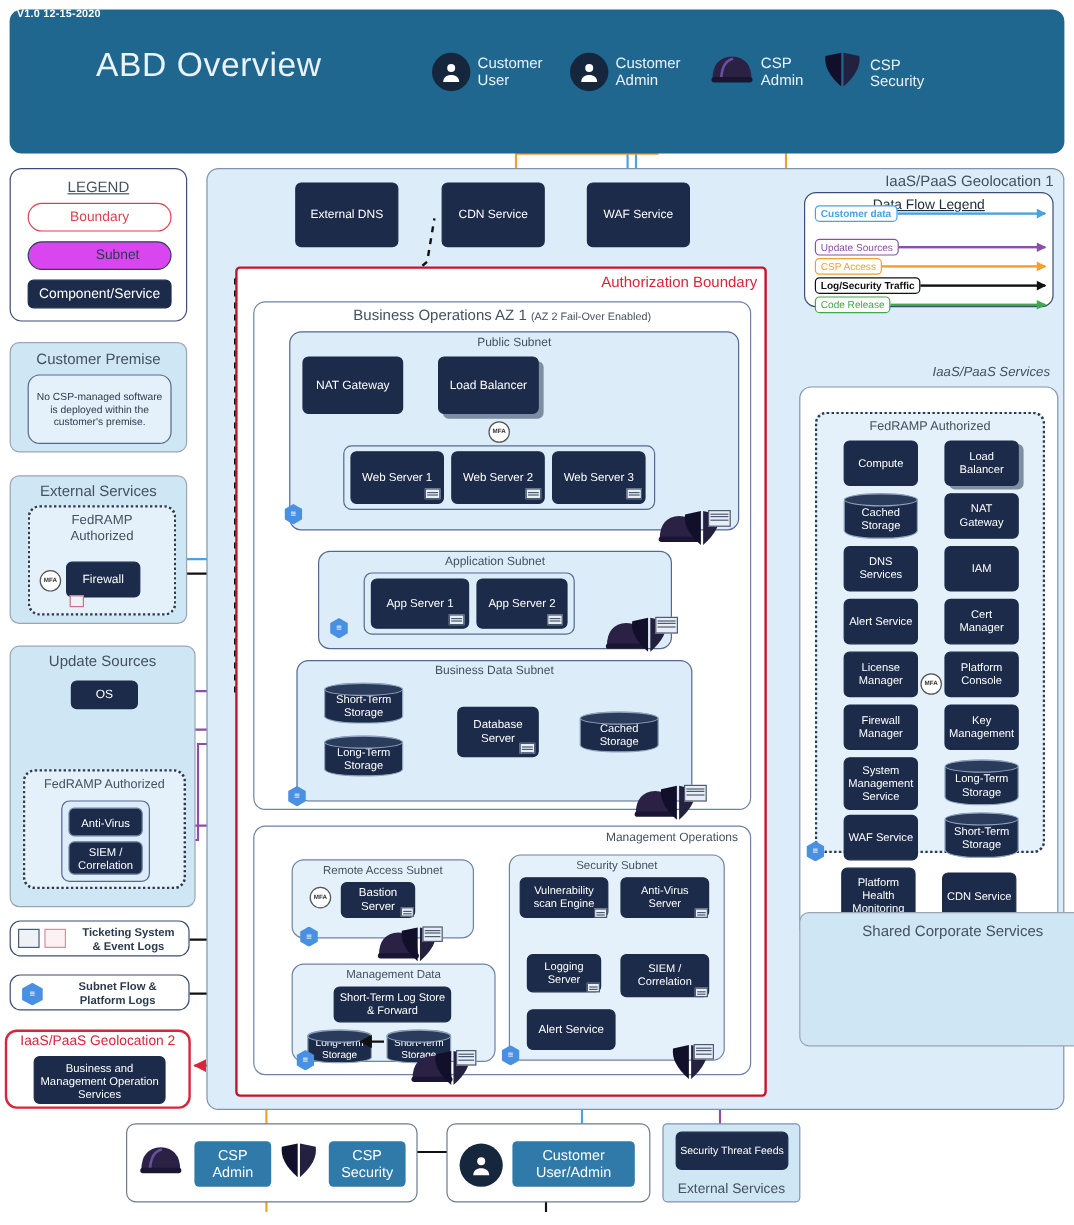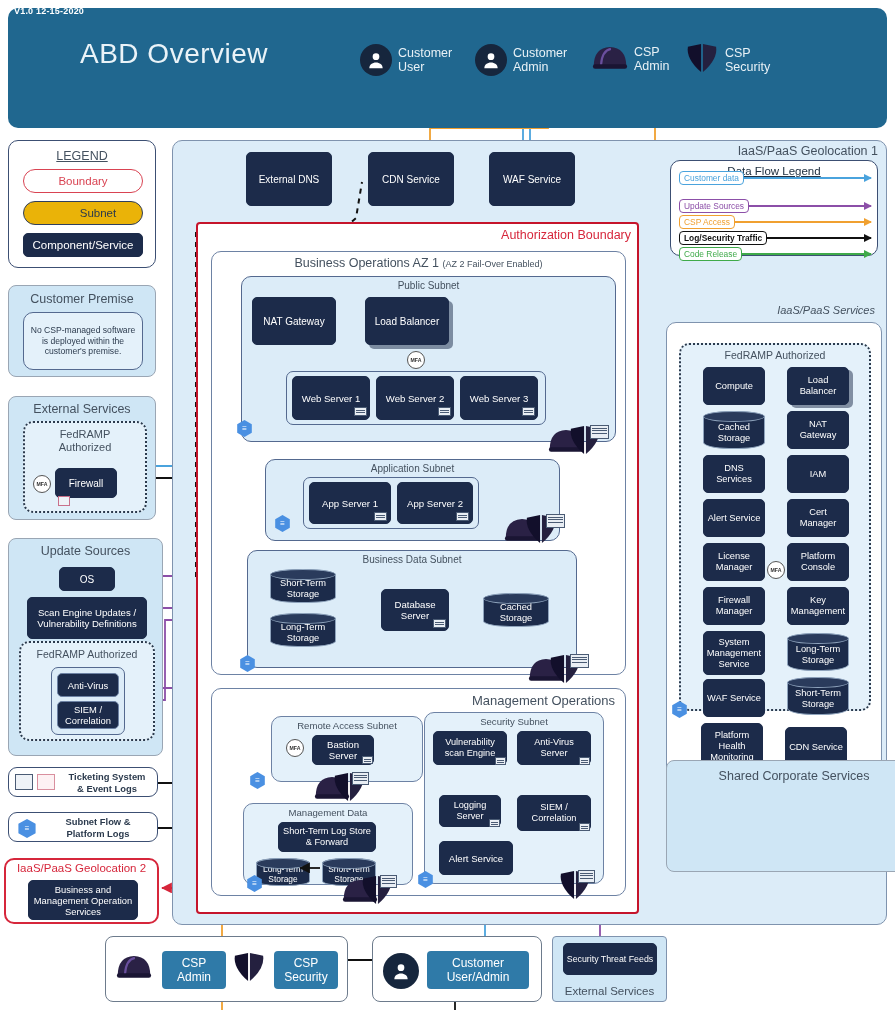--- a/index.html
+++ b/index.html
@@ -63,21 +63,21 @@
   
   #legend-box { left:8px; top:140px; width:148px; height:128px; }
   #legend-title { top:8px; font-size:12.5px; text-decoration:underline; font-weight:normal;}
   .lg-boundary {
     left:14px; top:28px; width:120px; height:24px;
     border:1.8px solid #d94352; border-radius:12px; background:#fff;
     color:#d94352; font-size:11.5px;
   }
   .lg-subnet {
     left:14px; top:60px; width:120px; height:24px;
-    border:1.8px solid #2f3f5e; border-radius:12px; background:#eab308;
+    border:1.8px solid #2f3f5e; border-radius:12px; background:#d946ef;
     color:#2b3a4d; font-size:11.5px;padding-left:30px;
   }
   .lg-comp { left:14px; top:92px; width:120px; height:24px; font-size:11.5px;}
   .ctr { display:flex;align-items:center;justify-content:center;text-align:center;}
 
   
   #cust-prem { left:8px; top:285px; width:148px; height:92px; }
   #cust-prem-inner {
     left:14px; top:26px; width:120px; height:58px;
     background:#e4f1fa; border:1.6px solid #54698f; border-radius:10px;
@@ -113,23 +113,23 @@
   #bizops { left:211px; top:251px; width:415px; height:424px;
             border:1.6px solid #6d82a4; border-radius:10px; background:#fff; }
   #bizops-label { width:100%; top:4px; text-align:center; font-size:12.5px; color:#44515f; }
 
   #pub-subnet { left:241px; top:276px; width:375px; height:166px; }
   #app-subnet { left:265px; top:459px; width:295px; height:82px; }
   #data-subnet { left:247px; top:550px; width:330px; height:118px; }
 
   #mgmt { left:211px; top:688px; width:415px; height:208px;
           border:1.6px solid #6d82a4; border-radius:10px; background:#fff; }
-  #mgmt-label { right:10px; top:4px; font-size:13px; color:#44515f; }
-
-  #remote-subnet { left:243px; top:716px; width:152px; height:66px;margin-left:28px; }
+  #mgmt-label { right:10px; top:4px; font-size:10px; color:#44515f; }
+
+  #remote-subnet { left:243px; top:716px; width:152px; height:66px; }
   #sec-subnet { left:424px; top:712px; width:180px; height:172px; }
   #mgmt-data { left:243px; top:803px; width:170px; height:82px; }
 
   
   #dfl { left:670px; top:160px; width:208px; height:96px; }
   #dfl-title { top:4px; font-size:11.5px; text-decoration:underline; width:100%; text-align:center;}
   .dfl-row { position:absolute; left:8px; height:14px; display:flex; align-items:center; }
   .dfl-chip {
     border-radius:4px; background:#fff; font-size:8.4px; padding:1px 4px;
     border:1.4px solid #888; white-space:nowrap;
@@ -353,21 +353,20 @@
     </div>
     <div class="abs mfa" style="left:8px; top:52px;">MFA</div>
     <div class="abs comp" style="left:30px; top:45px; width:62px; height:30px; font-size:10px;">Firewall</div>
     <div class="abs" style="left:33px;top:73px;width:12px;height:10px;border:1.3px solid #c9708a;background:#eef2f7;"></div>
   </div>
 </div>
 
 <div class="abs panel" id="upd-src">
   <div class="abs panel-title" style="top:5px;">Update Sources</div>
   <div class="abs comp" style="left:50px; top:28px; width:56px; height:24px; font-size:10px;">OS</div>
-  <div class="abs comp" style="left:18px; top:58px; width:120px; height:42px; font-size:9.6px;">Scan Engine Updates / Vulnerability Definitions</div>
   <div class="abs dashed-box" id="upd-dash">
     <div class="abs" style="left:0;right:0;top:5px;text-align:center;font-size:10.5px;color:#44515f;">FedRAMP Authorized</div>
     <div class="abs" style="left:30px;top:24px;width:74px;height:68px;background:#dcecf8;border:1.6px solid #54698f;border-radius:7px;"></div>
     <div class="abs comp outline" style="left:36px; top:30px; width:62px; height:24px; font-size:9.4px;">Anti-Virus</div>
     <div class="abs comp outline" style="left:36px; top:58px; width:62px; height:28px; font-size:9.4px;">SIEM / Correlation</div>
   </div>
 </div>
 
 <div class="abs pill" id="tick-sys">
   <div class="abs" style="left:6px;top:6px;width:18px;height:16px;border:1.3px solid #4a5b74;background:#eef2f7;"></div>
@@ -649,21 +648,21 @@
   </div>
 
 <svg class="lines">
   <g fill="none" stroke="#111" stroke-width="1.8">
     <path d="M320,868 L300,868" marker-end="url(#ak)"></path>
   </g>
 </svg>
 
 <div class="abs white-box" id="dfl">
   <div class="abs" id="dfl-title">Data Flow Legend</div>
-  <div class="dfl-row" style="top:10px; width:192px; color:#4aa3dd;">
+  <div class="dfl-row" style="top:10px; width:192px; color:#4aa3dd;font-weight:bold;">
     <span class="dfl-chip" style="border-color:#4aa3dd;color:#4aa3dd;">Customer data</span>
     <span class="dfl-line" style="background:#4aa3dd;"></span>
   </div>
   <div class="dfl-row" style="top:38px; width:192px; color:#8c4fa8;">
     <span class="dfl-chip" style="border-color:#8c4fa8;color:#8c4fa8;">Update Sources</span>
     <span class="dfl-line" style="background:#8c4fa8;"></span>
   </div>
   <div class="dfl-row" style="top:54px; width:192px; color:#f0a030;">
     <span class="dfl-chip" style="border-color:#f0a030;color:#f0a030;">CSP Access</span>
     <span class="dfl-line" style="background:#f0a030;"></span>

